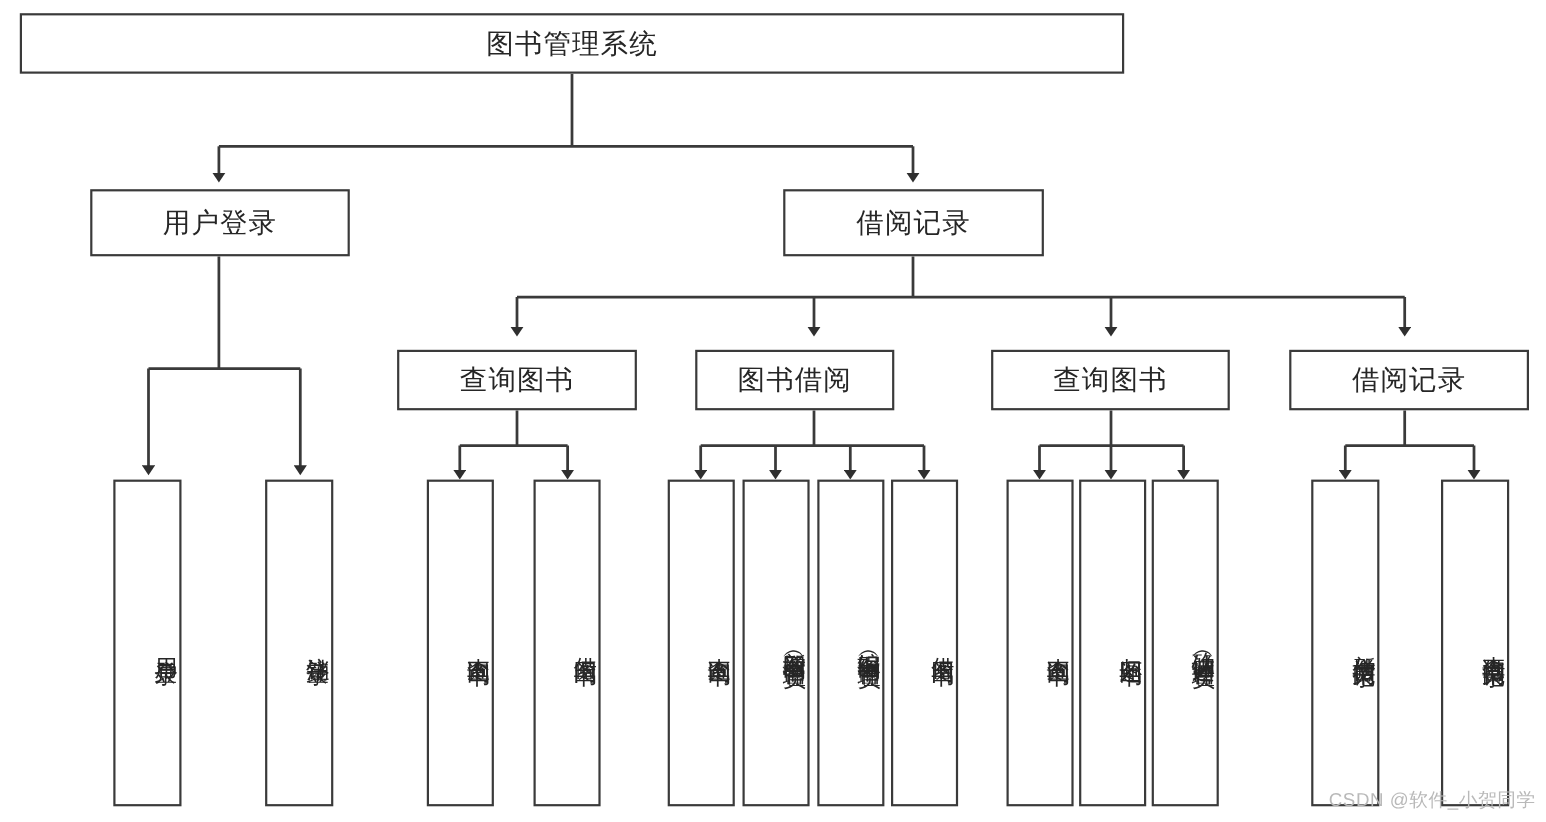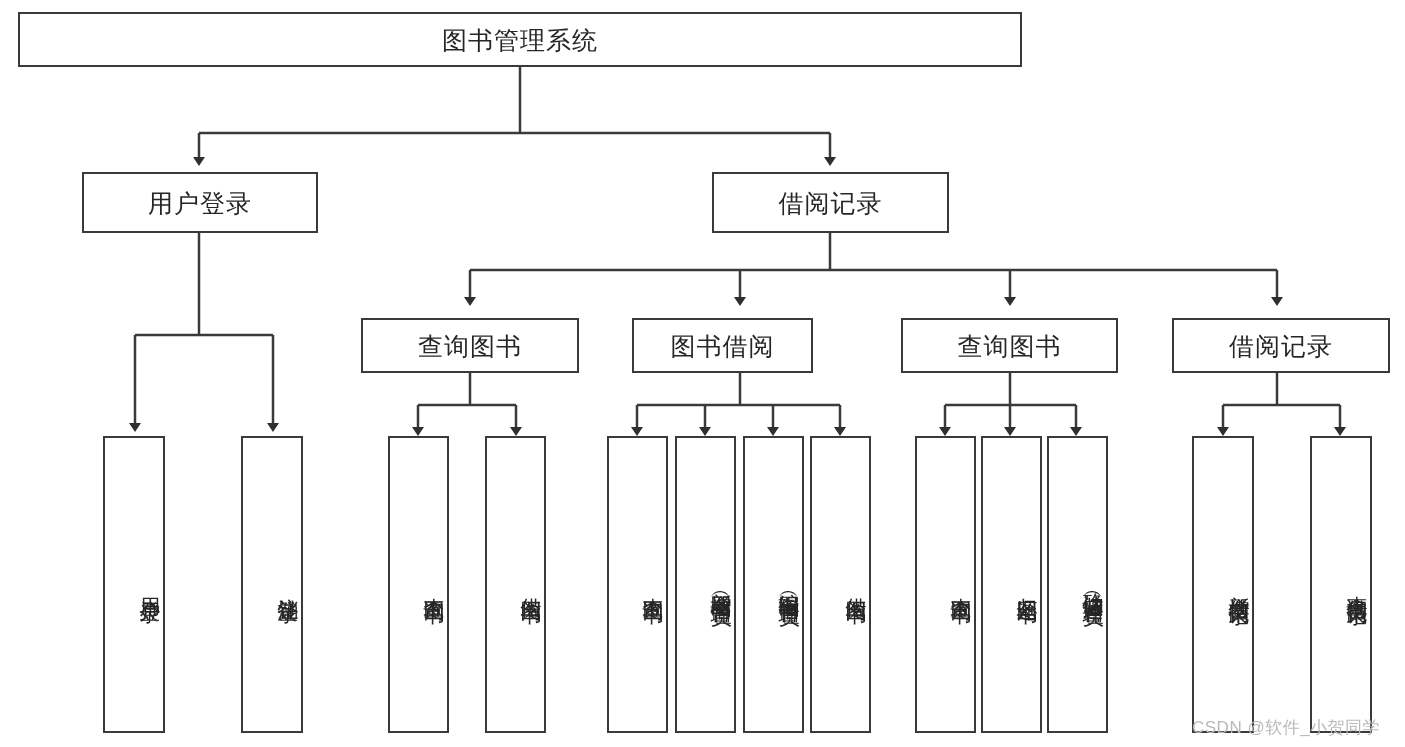--- a/index.html
+++ b/index.html
@@ -56,20 +56,21 @@
     text-orientation: upright;
     white-space: nowrap;
   }
   .watermark {
     position: absolute;
     font-size: 17px;
     color: #b9b9b9;
     letter-spacing: 0.5px;
     white-space: nowrap;
     user-select: none;
+    padding-left: 16px;
   }
 </style>
 </head>
 <body>
 
 <div id="canvas">
 
   <svg class="edges" viewBox="0 0 1405 747">
     <defs>
       <marker id="arrow" markerWidth="10" markerHeight="12" refX="1" refY="6" orient="auto" markerUnits="userSpaceOnUse">

